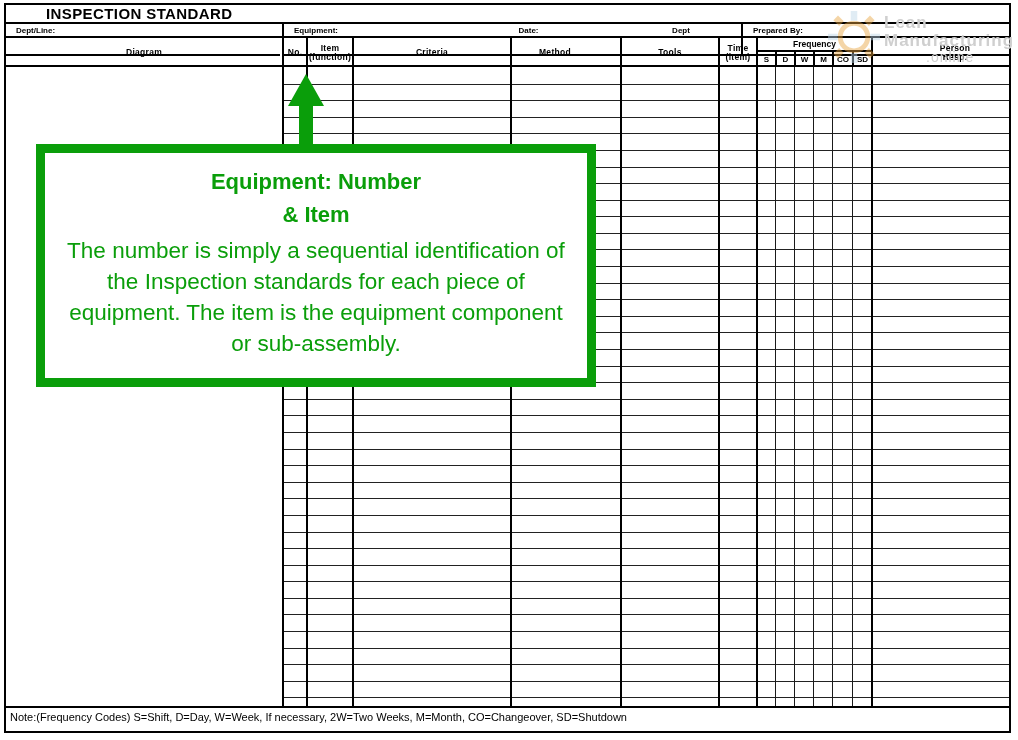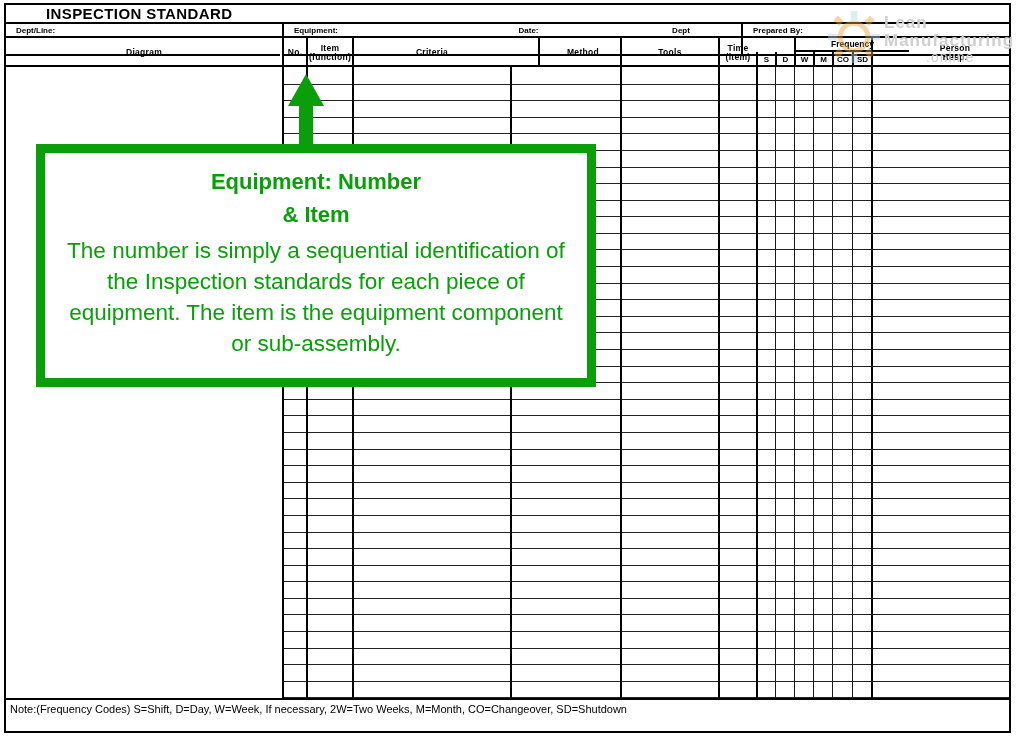--- a/index.html
+++ b/index.html
@@ -27,35 +27,35 @@
 
   
   #head-row{position:absolute;left:0;top:33px;width:100%;height:29px;
             border-bottom:2px solid #000;box-sizing:border-box;}
   .hcell{position:absolute;top:0;height:29px;box-sizing:border-box;
          display:flex;align-items:center;justify-content:center;text-align:center;
          font-size:8.5px;font-weight:bold;line-height:9px;letter-spacing:.3px;}
   .hcell.vl{border-left:2px solid #000;}
   .freq-group{position:absolute;top:0;height:14px;box-sizing:border-box;
               display:flex;align-items:center;justify-content:center;
-              font-size:8.5px;font-weight:bold;border-bottom:2px solid #000;margin-left:38px;}
+              font-size:8.5px;font-weight:bold;border-bottom:2px solid #000;}
   .freq-sub{position:absolute;top:14px;height:15px;box-sizing:border-box;
             display:flex;align-items:center;justify-content:center;
             font-size:8px;font-weight:bold;border-left:2px solid #000;}
 
   
   #body-area{position:absolute;left:0;top:62px;width:100%;height:647px;
              box-sizing:border-box;overflow:hidden;}
   .vline{position:absolute;top:0;bottom:0;width:2px;background:#000;}
   .vline.thin{width:1px;background:#1a1a1a;}
   .hline{position:absolute;left:0;right:0;height:1px;background:#222;}
   #diagram-col{position:absolute;left:0;top:0;width:276px;bottom:0;background:#fff;}
 
   
-  #note-row{position:absolute;left:0;bottom:16px;width:100%;height:17px;
+  #note-row{position:absolute;left:0;bottom:8px;width:100%;height:17px;
             border-top:2px solid #000;box-sizing:border-box;background:#fff;padding-left:32px;}
   #note-text{position:absolute;left:4px;top:2px;font-size:11px;line-height:15px;
              white-space:nowrap;}
 
   
   #watermark{position:absolute;left:822px;top:2px;width:192px;height:62px;
              pointer-events:none;}
   #wm-gear{position:absolute;left:0;top:4px;width:52px;height:52px;opacity:.45;}
   #wm-l1{position:absolute;left:56px;top:6px;font-size:17px;color:#cfcfcf;
          font-weight:bold;letter-spacing:1px;}
@@ -104,21 +104,21 @@
       <span class="info-underline" style="width:266px;"></span>
     </div>
   </div>
 
   <div id="head-row">
     <div class="hcell" style="left:0;width:276px;">Diagram</div>
     <div class="hcell vl" style="left:276px;width:24px;">No.</div>
     <div class="hcell vl" style="left:300px;width:46px;white-space:pre-line;">Item
 (function)</div>
     <div class="hcell vl" style="left:346px;width:158px;">Criteria</div>
-    <div class="hcell vl" style="left:504px;width:88px;margin-left:28px;">Method</div>
+    <div class="hcell vl" style="left:504px;width:88px;">Method</div>
     <div class="hcell vl" style="left:614px;width:98px;">Tools</div>
     <div class="hcell vl" style="left:712px;width:38px;white-space:pre-line;">Time
 (item)</div>
 
     <div class="freq-group" style="left:750px;width:115px;border-left:2px solid #000;">Frequency</div>
     <div class="freq-sub" style="left:750px;width:19px;">S</div>
     <div class="freq-sub" style="left:769px;width:19px;">D</div>
     <div class="freq-sub" style="left:788px;width:19px;">W</div>
     <div class="freq-sub" style="left:807px;width:19px;">M</div>
     <div class="freq-sub" style="left:826px;width:20px;">CO</div>

